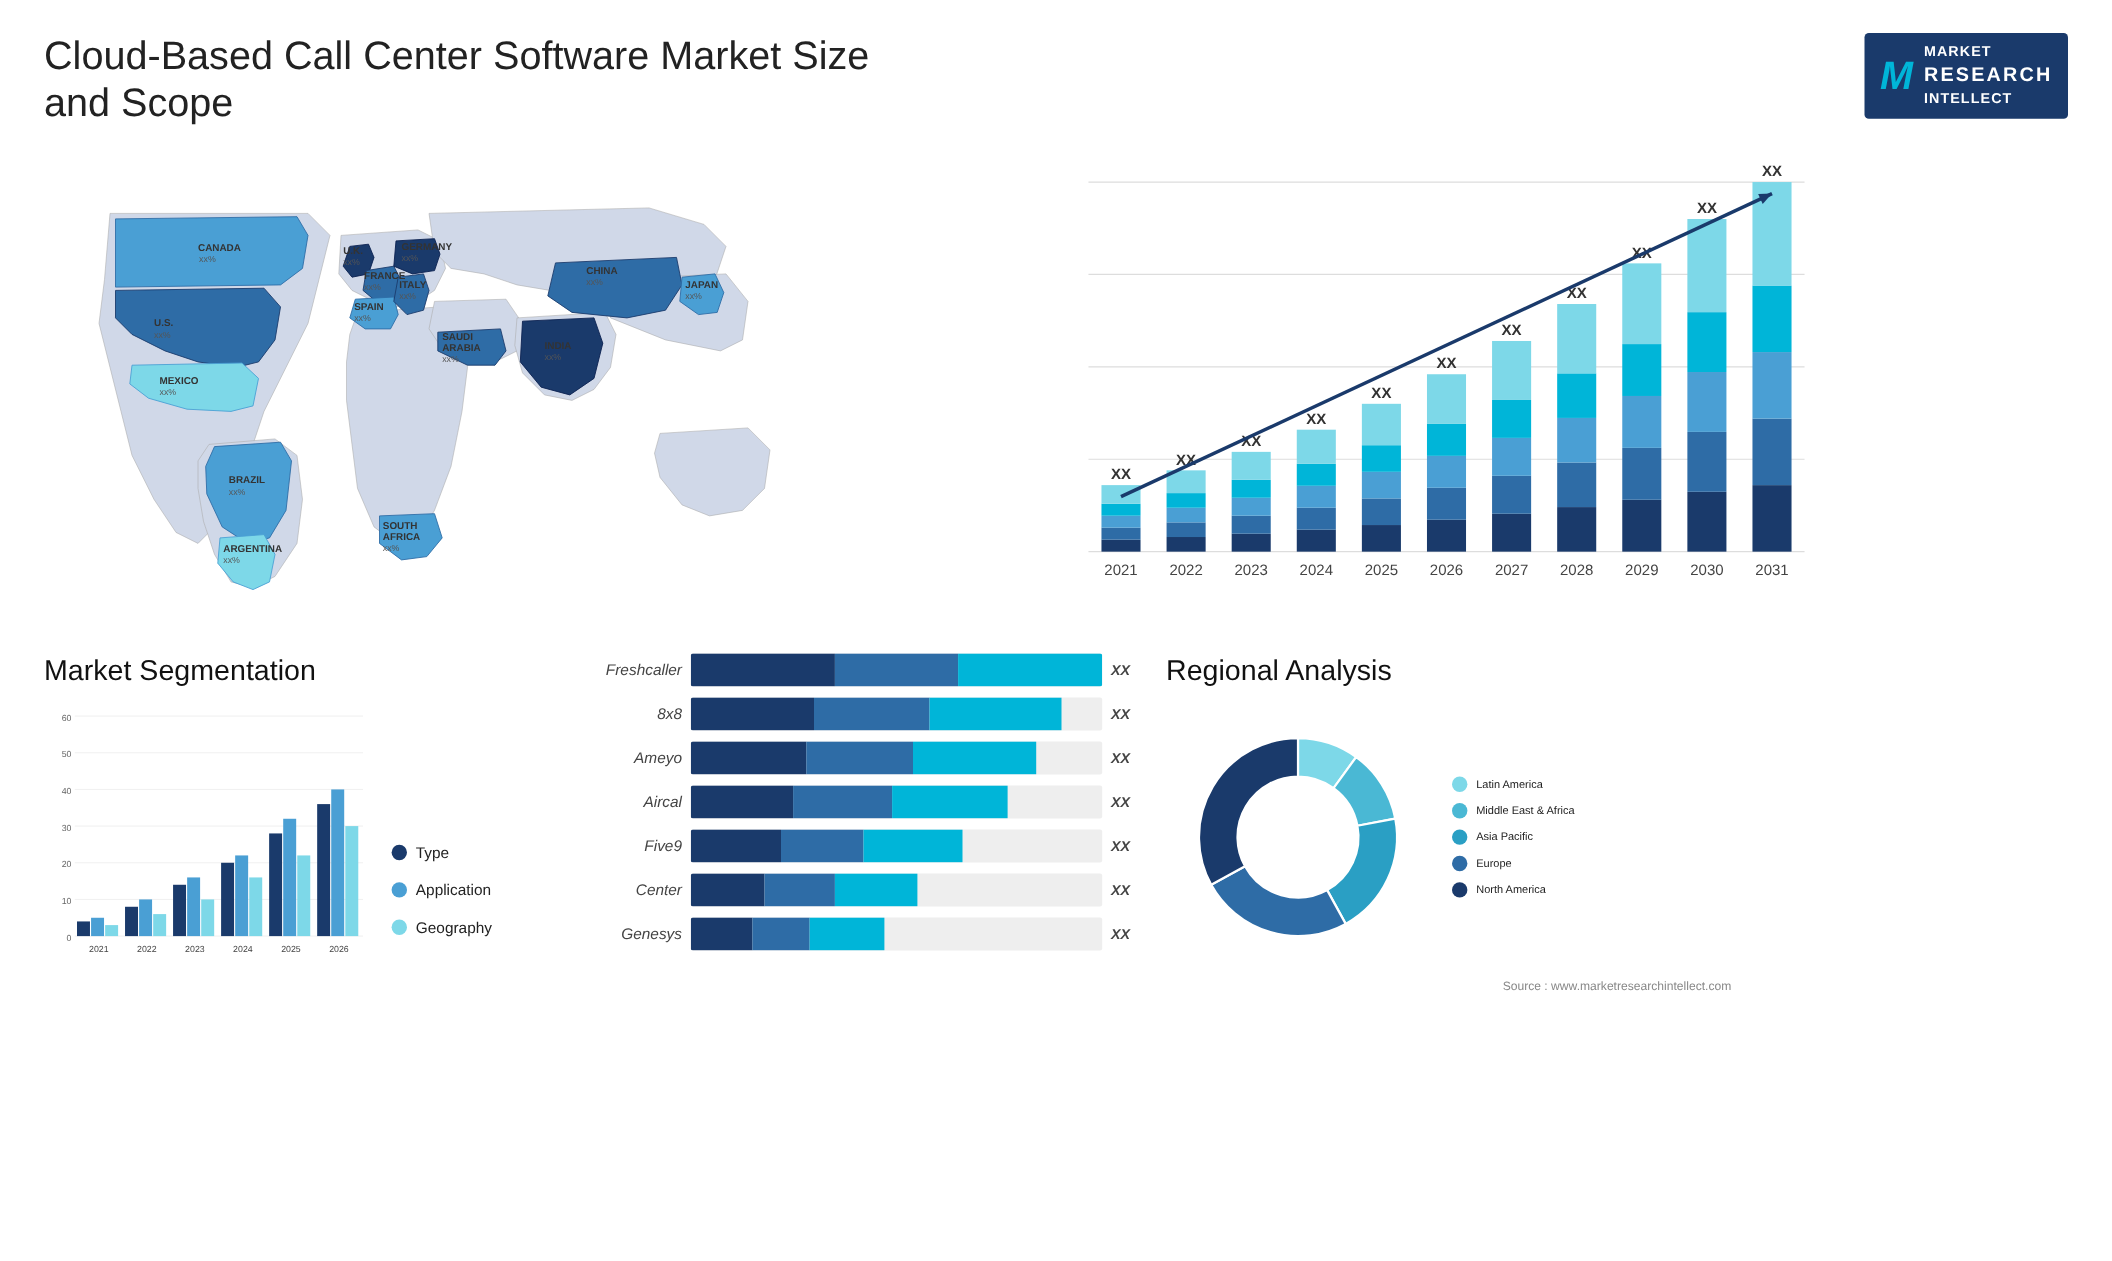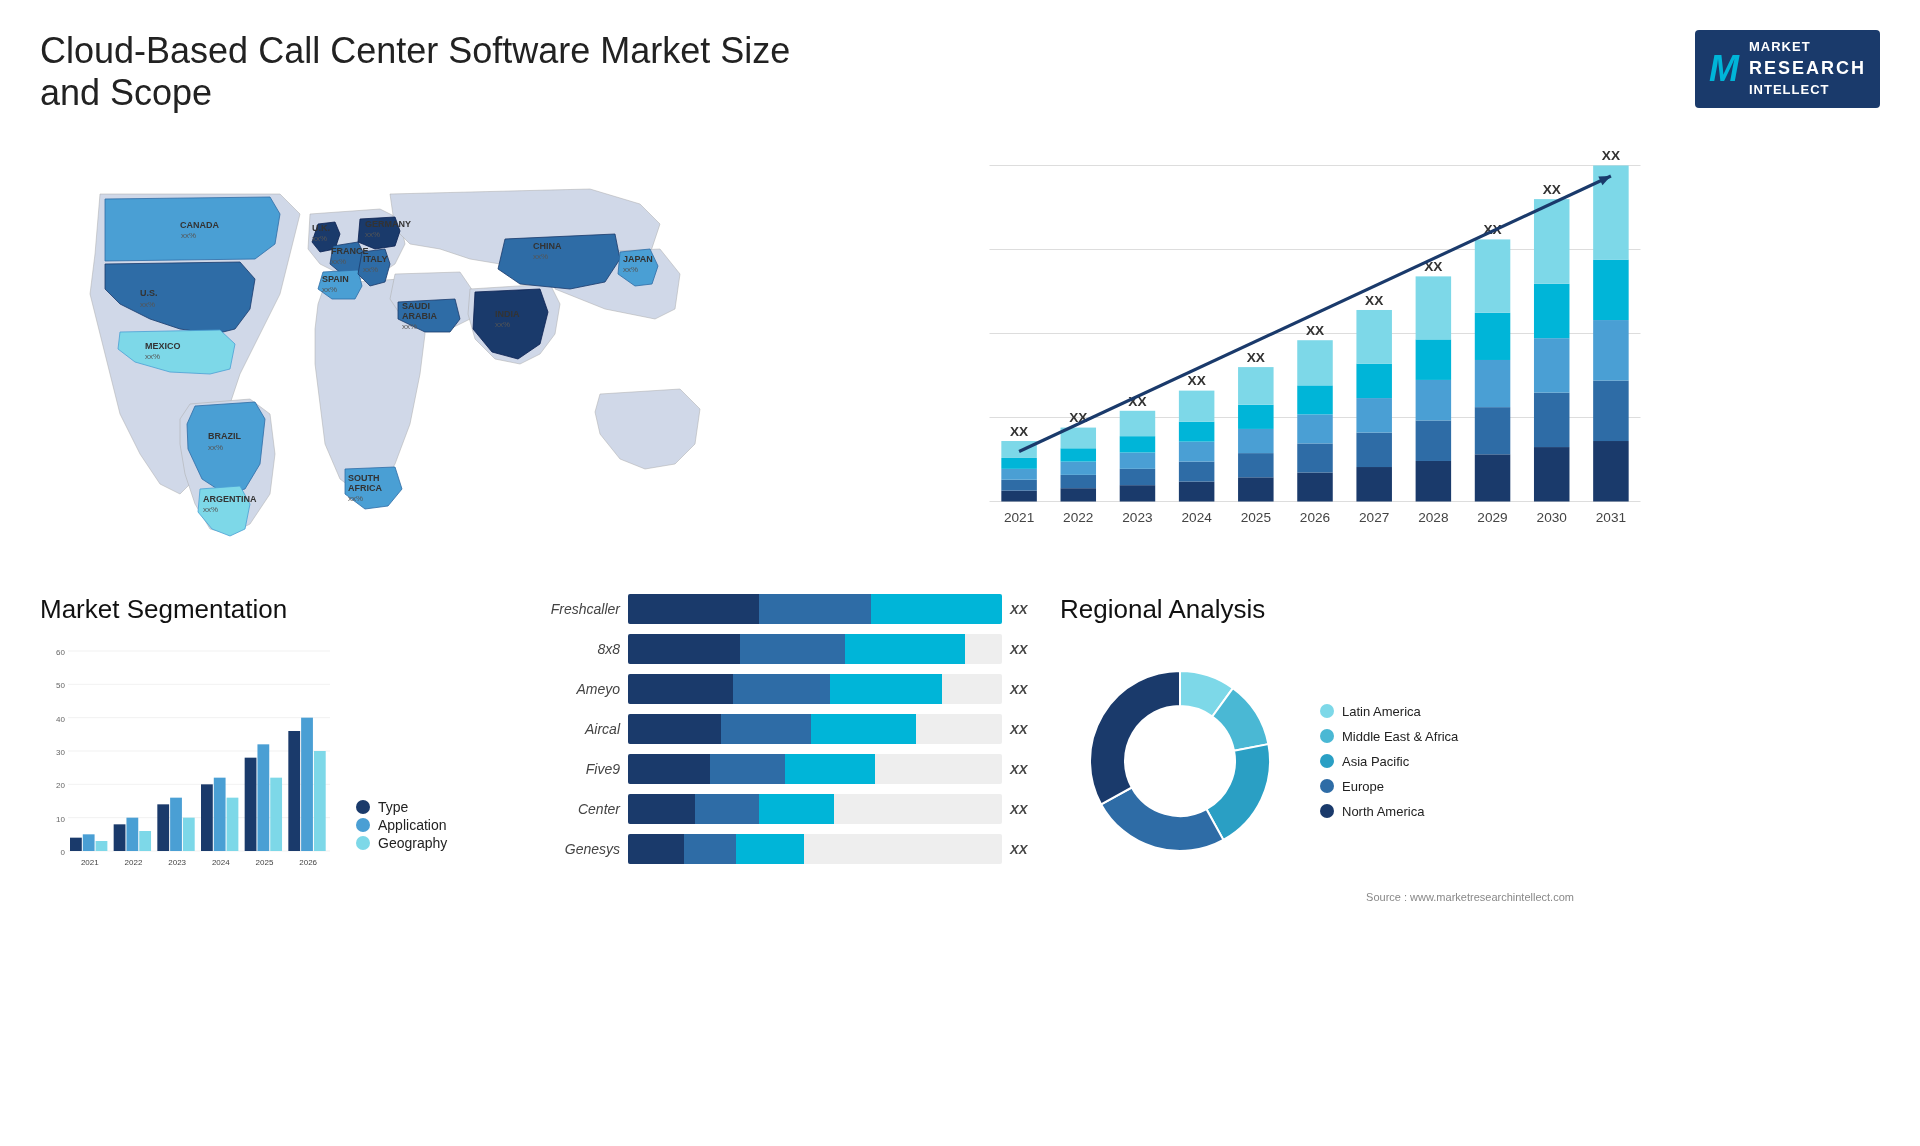--- a/index.html
+++ b/index.html
@@ -99,21 +99,21 @@
 
     
     .seg-chart-wrap {
       display: flex;
       align-items: flex-end;
       gap: 16px;
     }
     .seg-legend {
       display: flex;
       flex-direction: column;
-      gap: 2px;
+      gap: 18px;
       padding-bottom: 30px;
     }
     .legend-item {
       display: flex;
       align-items: center;
       gap: 8px;
       font-size: 14px;
     }
     .legend-dot {
       width: 14px;
@@ -169,21 +169,21 @@
     }
     .regional-legend {
       display: flex;
       flex-direction: column;
       gap: 10px;
     }
     .regional-legend-item {
       display: flex;
       align-items: center;
       gap: 8px;
-      font-size: 13px;
+      font-size: 10px;
     }
     .regional-dot {
       width: 14px;
       height: 14px;
       border-radius: 50%;
     }
     .source-text {
       font-size: 11px;
       color: #888;
       text-align: center;

